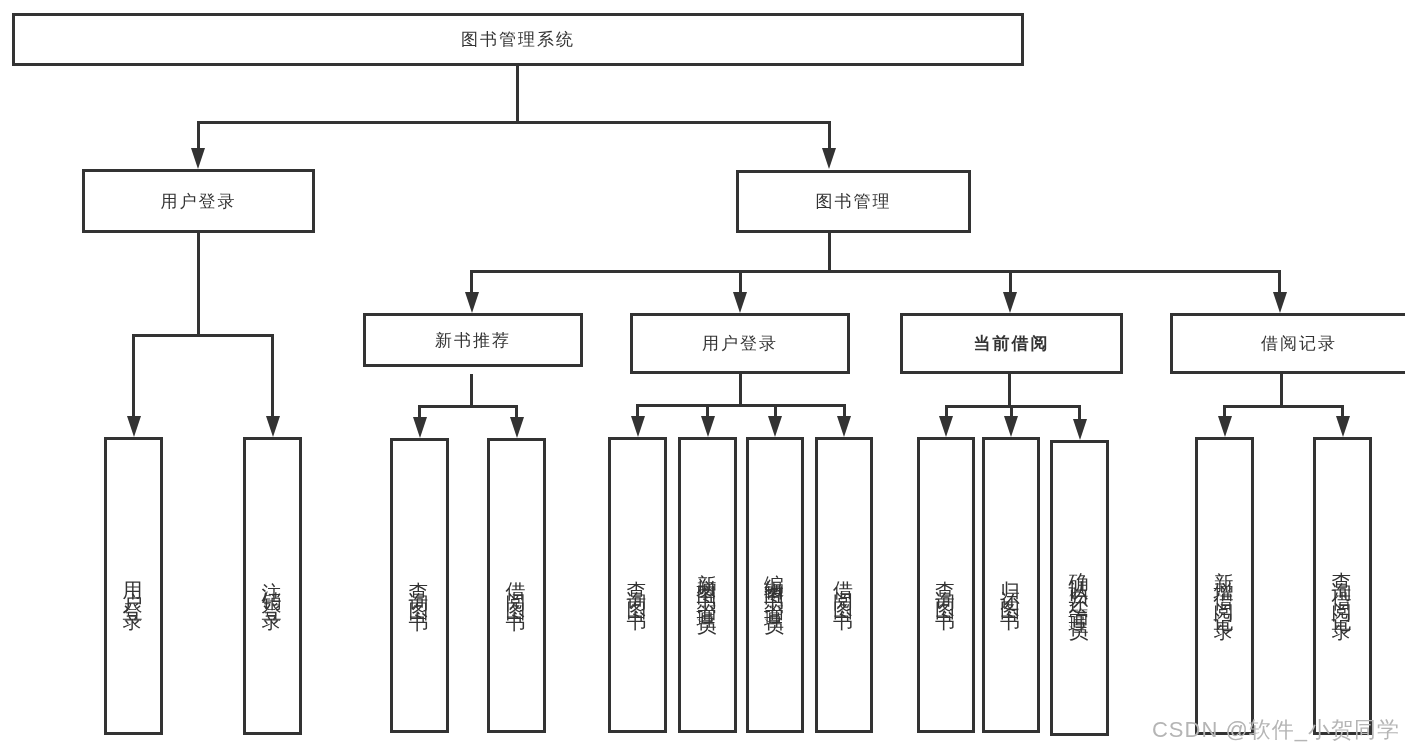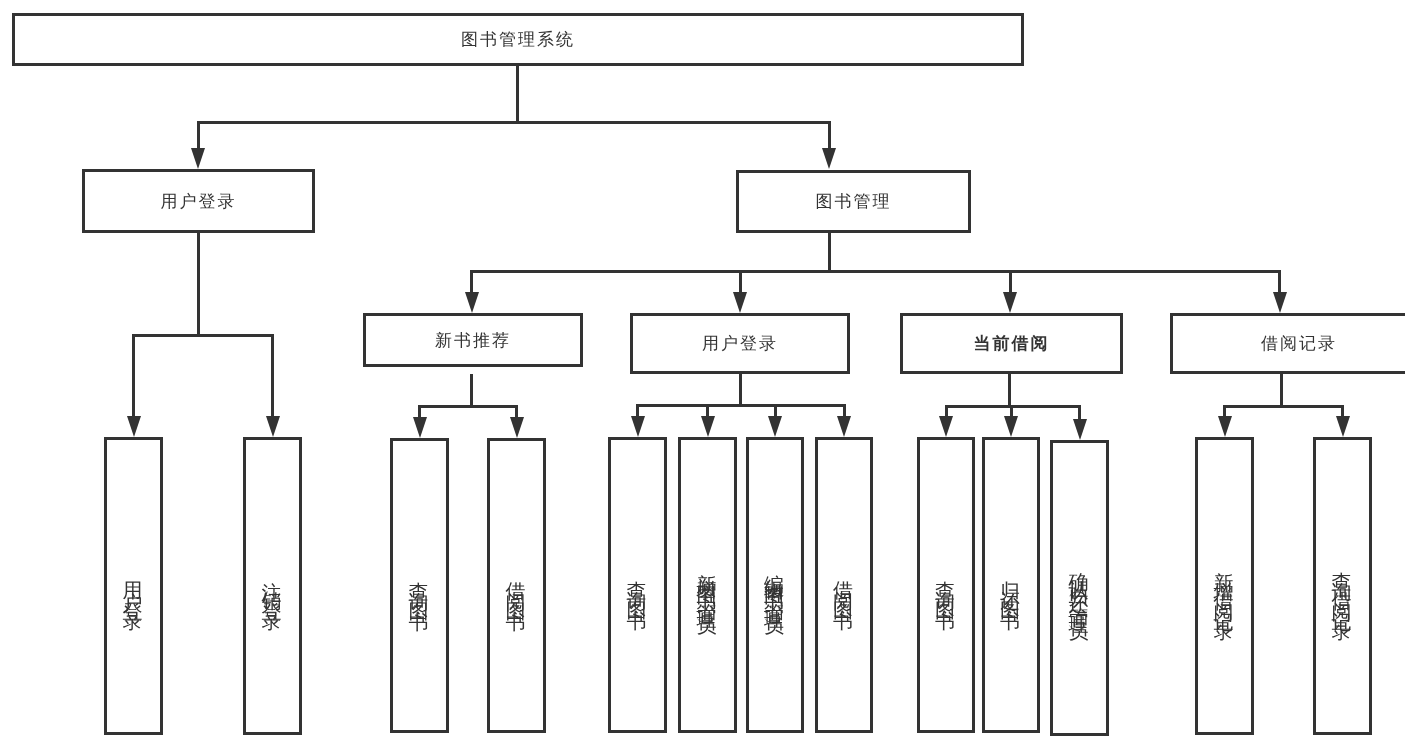--- a/index.html
+++ b/index.html
@@ -166,14 +166,15 @@
     <span class="lbl" style="letter-spacing:7px;">确认归还（管理员）</span>
   </div>
 
   <div class="node vnode" style="left:1195px; top:437px; width:59px; height:298px;">
     <span class="lbl">新增借阅记录</span>
   </div>
   <div class="node vnode" style="left:1313px; top:437px; width:59px; height:298px;">
     <span class="lbl">查询借阅记录</span>
   </div>
 
+  <div class="watermark">CSDN @软件_小贺同学</div>
 
 </div>
 
 </body></html>

